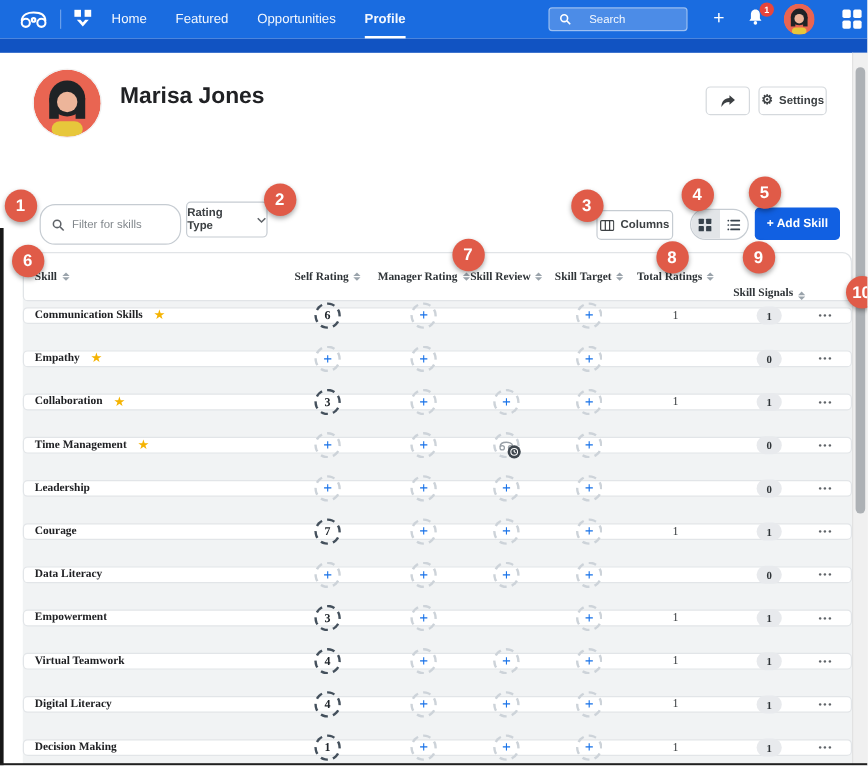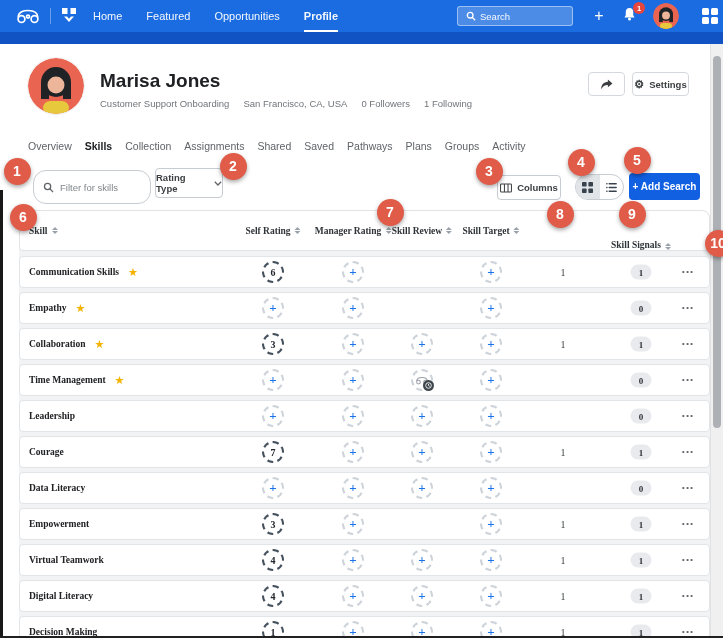--- a/index.html
+++ b/index.html
@@ -12,21 +12,21 @@
   
   .topnav { position:absolute; left:0; top:0; width:723px; height:32px; background:#1a6ce0; z-index:10; }
   .nav-logo { position:absolute; left:15px; top:7px; width:26px; height:18px; color:#fff; }
   .nav-divider { position:absolute; left:50px; top:8px; width:1px; height:16px; background:rgba(255,255,255,.35); }
   .client-logo { position:absolute; left:61px; top:8px; width:16px; height:16px; color:#fff; }
   .nav-items { position:absolute; left:93px; top:0; height:32px; display:flex; align-items:flex-end; gap:24px; }
   .nav-item { color:rgba(255,255,255,.95); font-size:11px; cursor:pointer; line-height:32px; }
   .nav-item.active { font-weight:bold; border-bottom:2px solid #fff; line-height:28px; padding-top:2px; }
   .nav-search { position:absolute; left:457px; top:6px; width:116px; height:20px; border-radius:3px;
     background:rgba(255,255,255,.22); border:1px solid rgba(255,255,255,.45);
-    display:flex; align-items:center; padding:0 8px; gap:4px; }
+    display:flex; align-items:center; padding:0 8px; gap:15px; }
   .nav-search svg { width:10px; height:10px; color:#fff; }
   .nav-search span { color:rgba(255,255,255,.95); font-size:9.5px; }
   .nav-plus { position:absolute; left:589px; top:4px; width:20px; height:24px; color:#fff; font-size:16px;
     display:flex; align-items:center; justify-content:center; cursor:pointer; font-weight:normal; }
   .nav-bell { position:absolute; left:622px; top:6px; width:18px; height:20px; cursor:pointer; }
   .nav-bell svg { width:15px; height:16px; color:#fff; }
   .nav-badge { position:absolute; right:-5px; top:-4px; min-width:12px; height:12px; border-radius:6px;
     background:#e8453c; color:#fff; font-size:7.5px; font-weight:bold;
     display:flex; align-items:center; justify-content:center; padding:0 3px; }
   .nav-avatar { position:absolute; left:653px; top:3px; width:26px; height:26px; border-radius:50%; overflow:hidden; cursor:pointer; }
@@ -80,21 +80,21 @@
   .table-zone { position:absolute; left:19px; top:210px; width:691px; height:428px; background:#f1f3f4; border-radius:8px 8px 0 0;font-family:Liberation Serif, serif; }
   .header-card { position:absolute; left:0; top:0; width:691px; height:41px; background:#fff;
     border:1px solid #e1e4e7; border-radius:8px 8px 4px 4px; }
   .hcell { position:absolute; top:0; height:100%; display:flex; align-items:center; gap:4px;
     font-size:9.5px; font-weight:bold; color:#2f3438; white-space:nowrap; cursor:pointer; }
   .hcell.centered { transform:translateX(-50%); }
   .sort-icon { display:inline-flex; flex-direction:column; gap:1px; }
   .sort-icon i { width:0; height:0; border-left:3px solid transparent; border-right:3px solid transparent; display:block; }
   .sort-icon .up { border-bottom:3.5px solid #9aa3ab; }
   .sort-icon .dn { border-top:3.5px solid #9aa3ab; }
-  .row-card { position:absolute; left:0; width:691px; height:32px; background:#fff;
+  .row-card { position:absolute; left:0; width:691px; height:14px; background:#fff;
     border:1px solid #e2e5e8; border-radius:4px; }
   .skill-cell { position:absolute; left:9px; top:0; height:100%; display:flex; align-items:center; gap:9px; }
   .skill-name { font-size:9.5px; font-weight:bold; color:#202124; white-space:nowrap; }
   .star { color:#f5b301; font-size:11px; line-height:1; }
   .cell { position:absolute; top:50%; transform:translate(-50%,-50%); display:flex; align-items:center; justify-content:center; }
   .circle { width:22px; height:22px; border-radius:50%; display:flex; align-items:center; justify-content:center; cursor:pointer; }
   .circle.num { border:2px dashed #44505c; color:#20262c; font-size:10px; font-weight:bold; }
   .circle.plus { border:2px dashed #cdd3d9; color:#1a73e8; font-size:13px; font-weight:bold; }
   .circle.plus span { margin-top:-1px; }
   .circle.pend { border:2px dashed #cdd3d9; position:relative; color:#99a0a7; }
@@ -196,48 +196,30 @@
         <rect width="56" height="56" fill="#e96552"></rect>
         <circle cx="28" cy="24" r="15" fill="#1f2326"></circle>
         <rect x="13" y="24" width="8" height="17" fill="#1f2326"></rect>
         <rect x="35" y="24" width="8" height="17" fill="#1f2326"></rect>
         <circle cx="28" cy="27" r="8.5" fill="#edb59a"></circle>
         <rect x="15" y="43" width="26" height="13" rx="7" fill="#e7c73b"></rect>
       </g>
     </svg>
   </div>
   <h1 class="profile-name">Marisa Jones</h1>
-  <div class="profile-meta" id="profile-meta">
-      <span>Customer Support Onboarding</span>
-      <span>San Francisco, CA, USA</span>
-      <span>0 Followers</span>
-      <span>1 Following</span>
-    </div>
   <div class="btn-outline share-btn">
     <svg viewBox="0 0 14 12" fill="currentColor">
       <path d="M8.5 0.5 L13.5 4.8 L8.5 9 L8.5 6.6 C5 6.6 2.8 8.2 1.2 11.2 C1.2 6 4 3.2 8.5 2.9 Z"></path>
     </svg>
   </div>
   <div class="btn-outline settings-btn">
     <span class="gear">⚙</span>
     <span>Settings</span>
   </div>
 
-  <div class="tabs" id="tabs">
-      <div class="tab">Overview</div>
-      <div class="tab active">Skills</div>
-      <div class="tab">Collection</div>
-      <div class="tab">Assignments</div>
-      <div class="tab">Shared</div>
-      <div class="tab">Saved</div>
-      <div class="tab">Pathways</div>
-      <div class="tab">Plans</div>
-      <div class="tab">Groups</div>
-      <div class="tab">Activity</div>
-    </div>
 
   <div class="filterbox">
     <svg viewBox="0 0 12 12" fill="none" stroke="currentColor" stroke-width="1.4">
       <circle cx="5" cy="5" r="3.4"></circle>
         <path d="M7.7 7.7 L11 11"></path>
     </svg>
     <input type="text" placeholder="Filter for skills" style="">
   </div>
   <div class="rating-type">
     <span>Rating Type</span>
@@ -260,21 +242,21 @@
         <rect x="0" y="6.4" width="4.6" height="4.6" rx="0.8"></rect>
           <rect x="6.4" y="6.4" width="4.6" height="4.6" rx="0.8"></rect>
       </svg>
     </div>
     <div class="seg">
       <svg viewBox="0 0 11 11" fill="none" stroke="currentColor" stroke-width="1.4" stroke-linecap="round">
         <path d="M0.8 1.8 H1 M3.2 1.8 H10.2 M0.8 5.5 H1 M3.2 5.5 H10.2 M0.8 9.2 H1 M3.2 9.2 H10.2"></path>
       </svg>
     </div>
   </div>
-  <div class="add-skill">+ Add Search</div>
+  <div class="add-skill">+ Add Skill</div>
 
   <div class="table-zone">
     <div class="header-card" id="header-card">
         <div class="hcell" style="left: 9px;">
           <span>Skill</span>
           <span class="sort-icon">
             <i class="up"></i>
             <i class="dn"></i>
           </span>
         </div>
@@ -294,20 +276,27 @@
         </div>
         <div class="hcell centered" style="left: 333px;">
           <span>Manager Rating</span>
           <span class="sort-icon">
             <i class="up"></i>
             <i class="dn"></i>
           </span>
         </div>
         <div class="hcell centered" style="left: 471px;">
           <span>Skill Target</span>
+          <span class="sort-icon">
+            <i class="up"></i>
+            <i class="dn"></i>
+          </span>
+        </div>
+        <div class="hcell centered" style="left: 543px;">
+          <span>Total Ratings</span>
           <span class="sort-icon">
             <i class="up"></i>
             <i class="dn"></i>
           </span>
         </div>
         <div class="hcell centered" style="left: 621px; align-items: flex-end;">
           <span>Skill Signals</span>
           <span class="sort-icon">
             <i class="up"></i>
             <i class="dn"></i>

